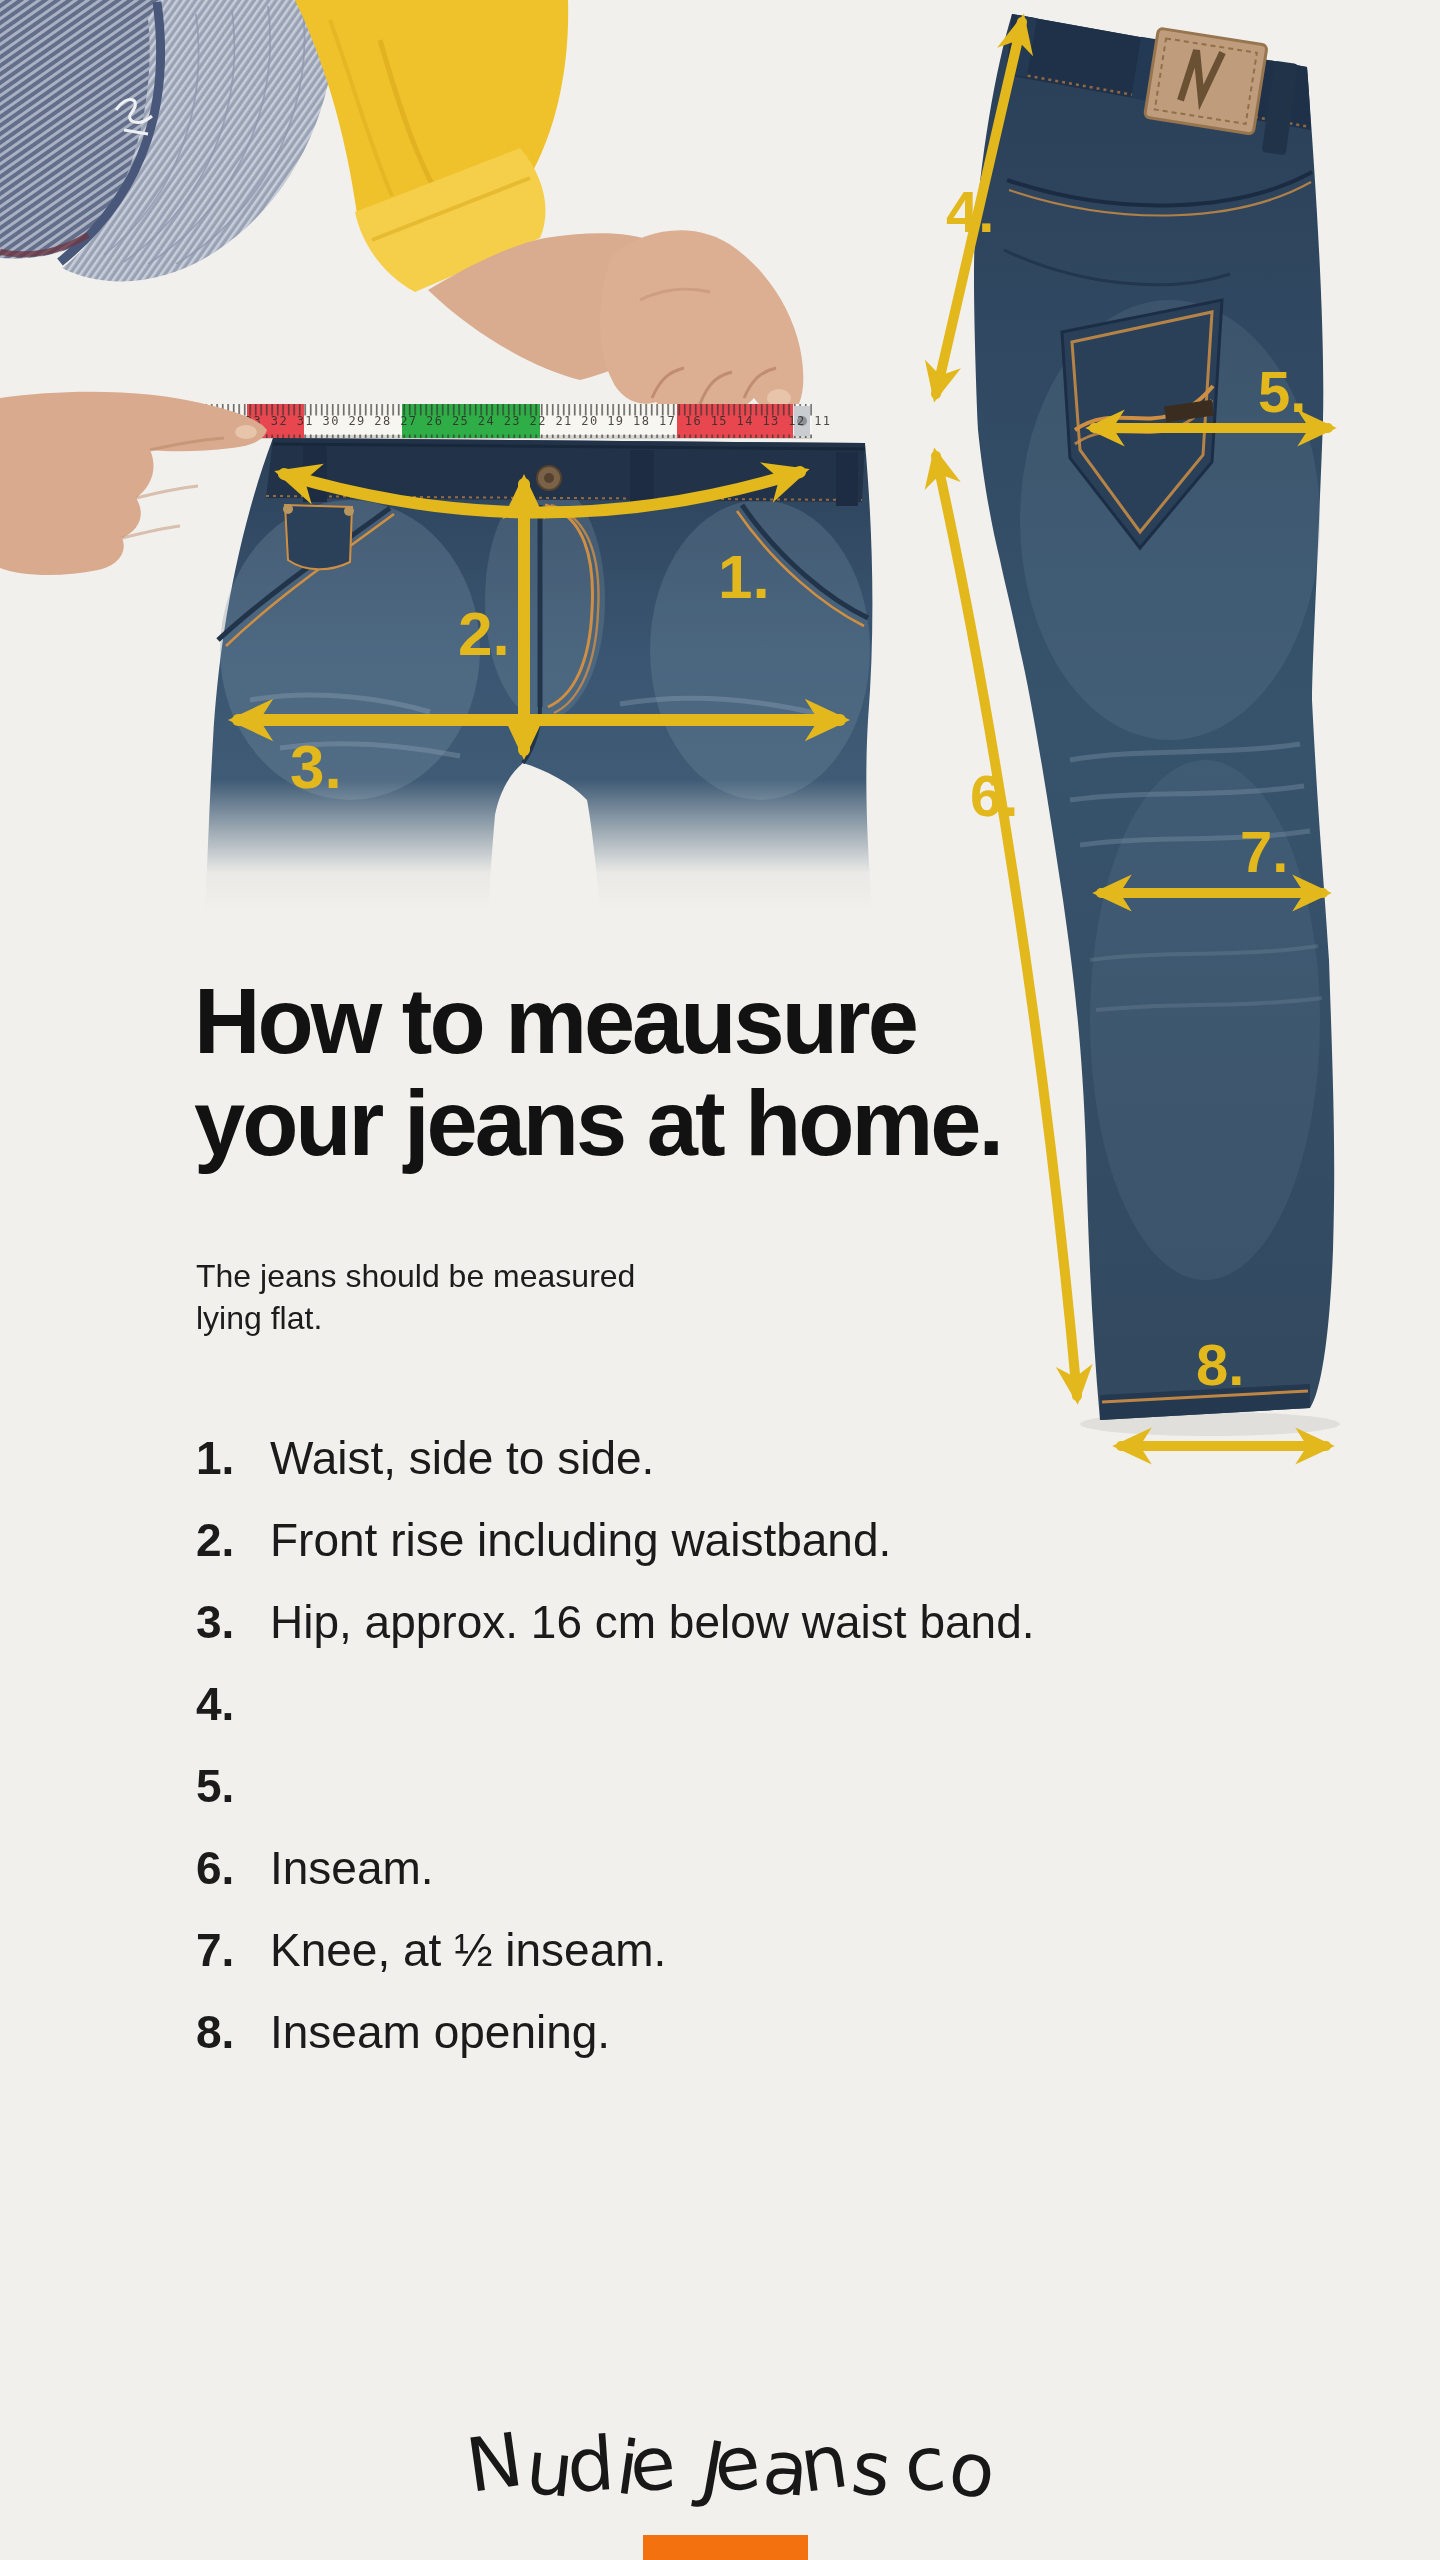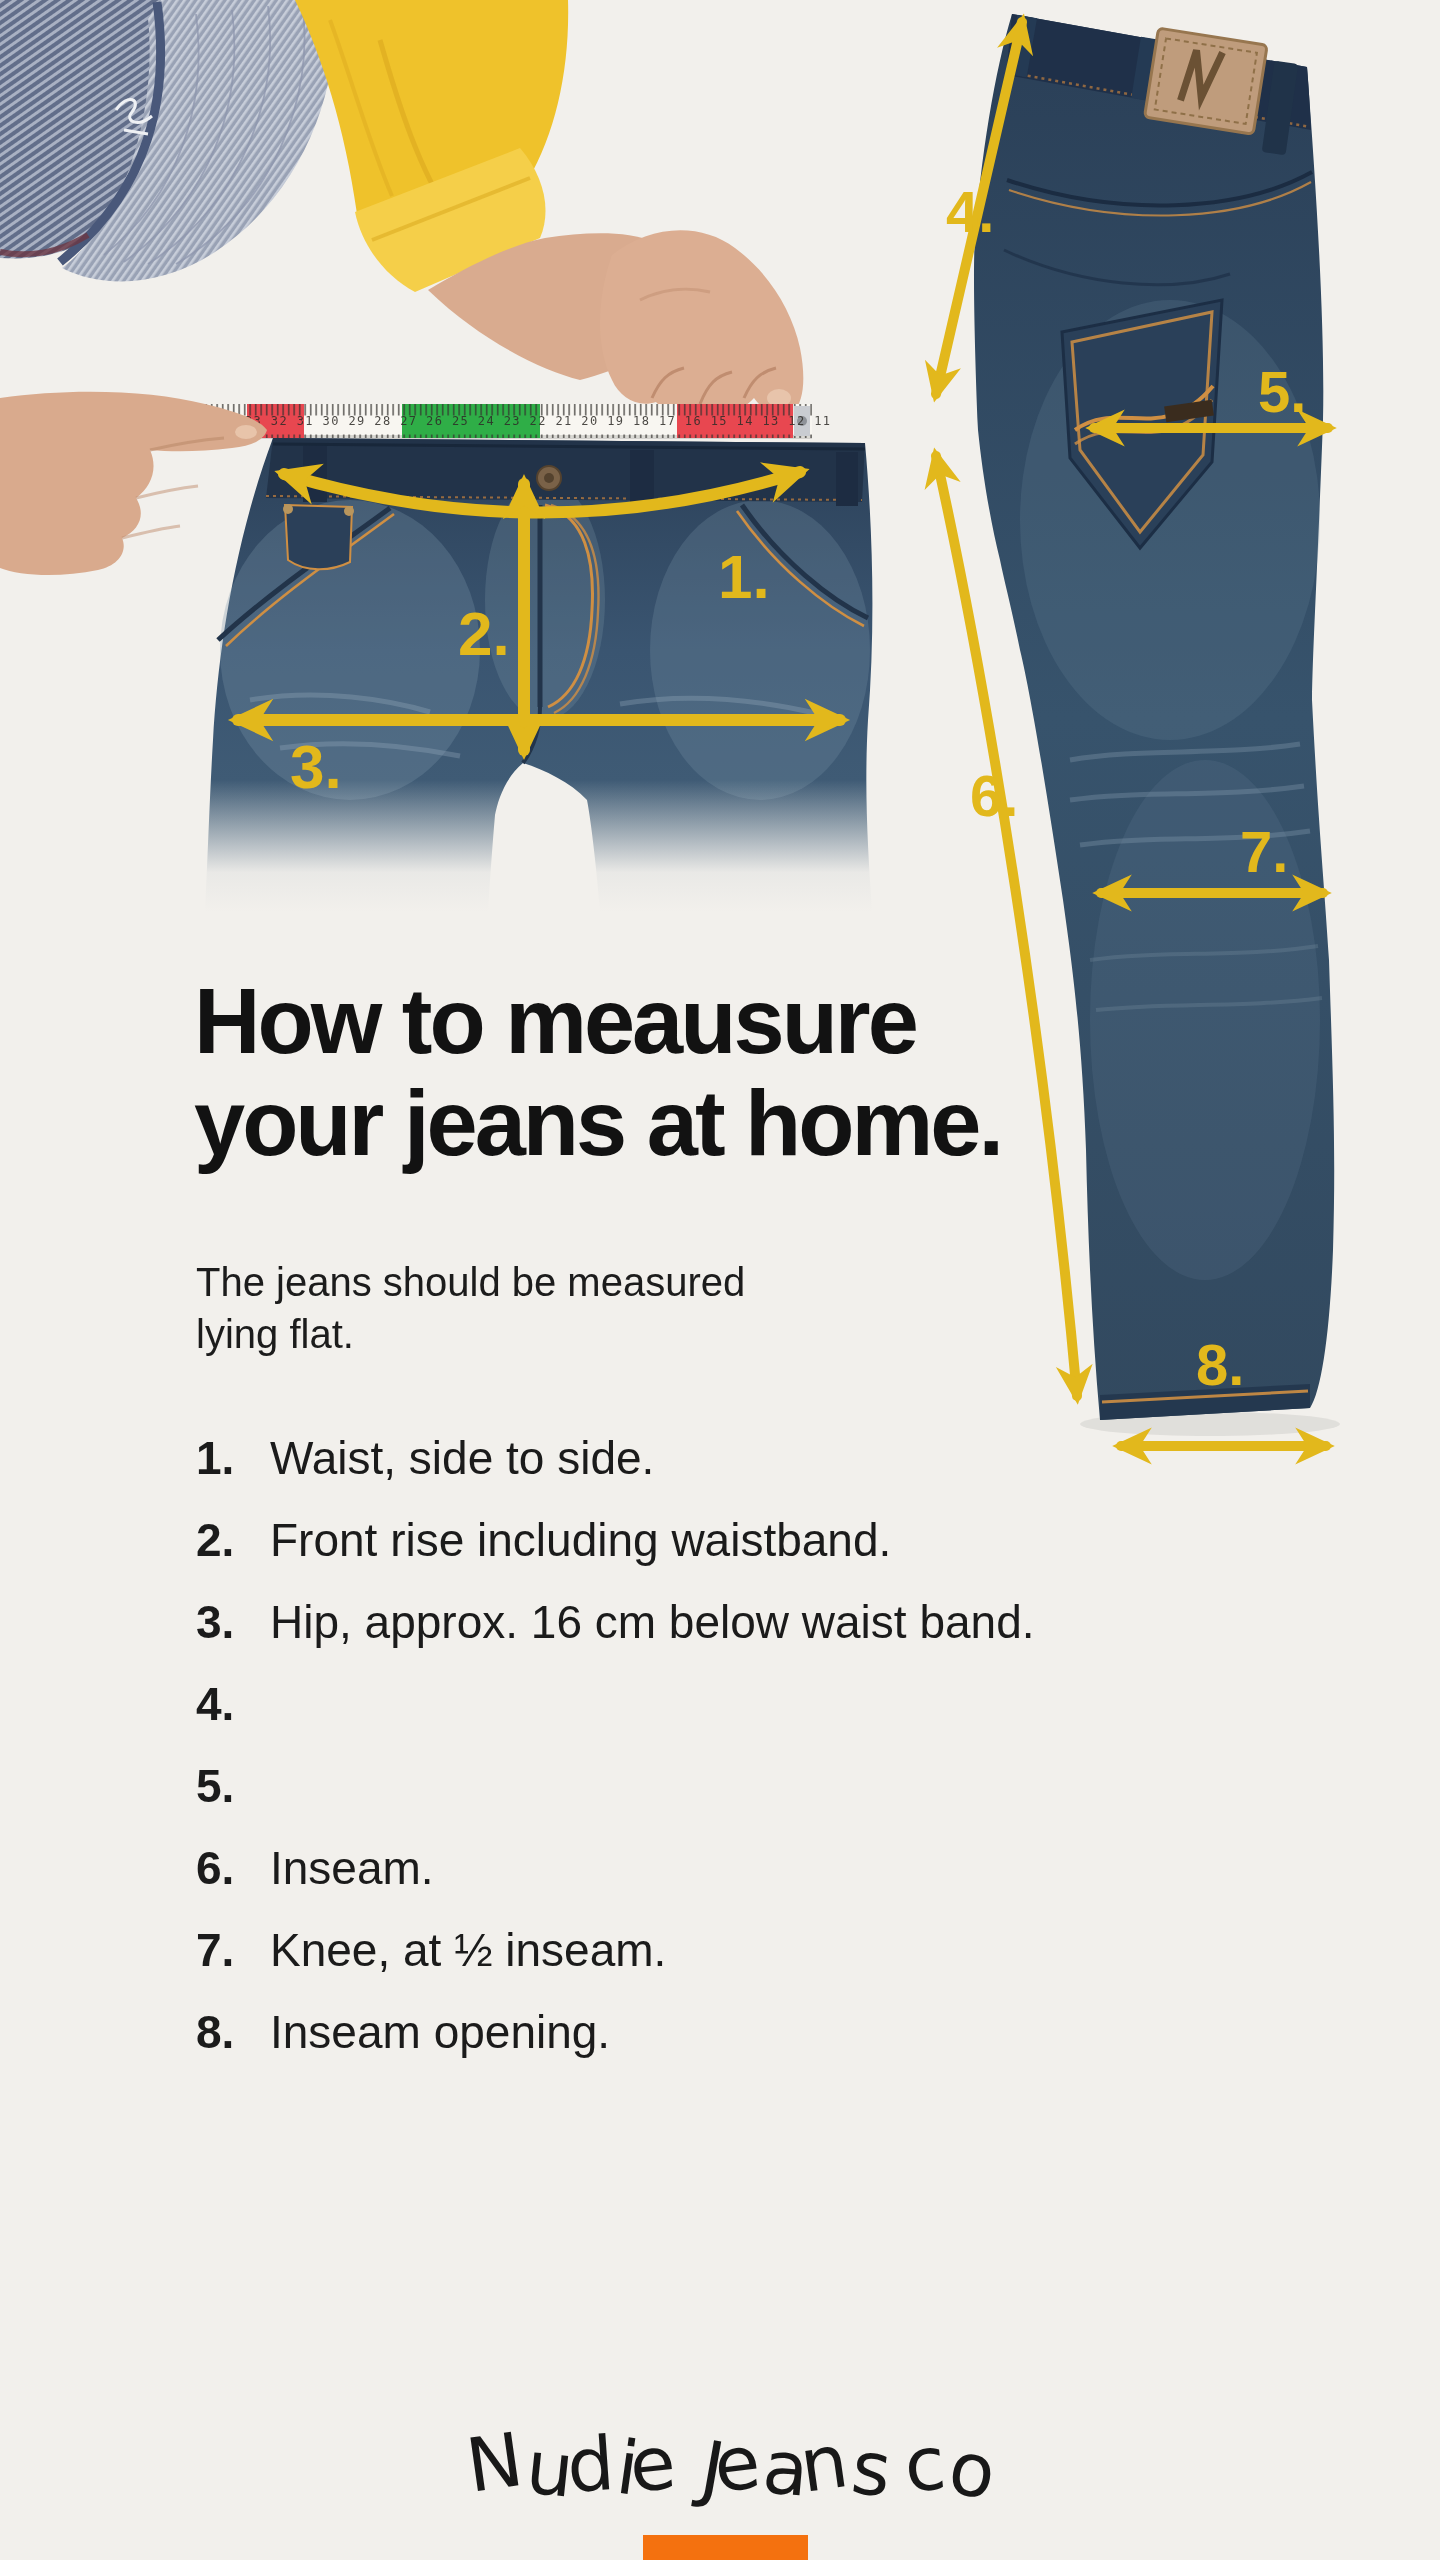--- a/index.html
+++ b/index.html
@@ -12,21 +12,21 @@
   .photo-front{left:0;top:0;width:920px;height:912px;}
   .photo-side{left:920px;top:0;width:520px;height:1470px;}
   .title{
     position:absolute;left:194px;top:970px;margin:0;
     font-size:92px;line-height:1.11;font-weight:bold;letter-spacing:-3px;
     color:#121212;
   }
   .title span{display:block;}
   .intro{
     position:absolute;left:196px;top:1256px;margin:0;
-    font-size:40px;line-height:1.3;color:#1c1c1c;white-space:pre-line;
+    font-size:32px;line-height:1.3;color:#1c1c1c;white-space:pre-line;
   }
   .steps{
     position:absolute;left:196px;top:1417px;margin:0;padding:0;list-style:none;
     font-size:46px;color:#1b1b1b;
   }
   .steps li{display:flex;height:82px;line-height:82px;}
   .steps .num{width:74px;font-weight:bold;flex:0 0 auto;}
   .logo-wrap{position:absolute;left:450px;top:2404px;width:560px;height:130px;}
   .footer-bar{
     position:absolute;left:643px;top:2535px;width:165px;height:25px;

